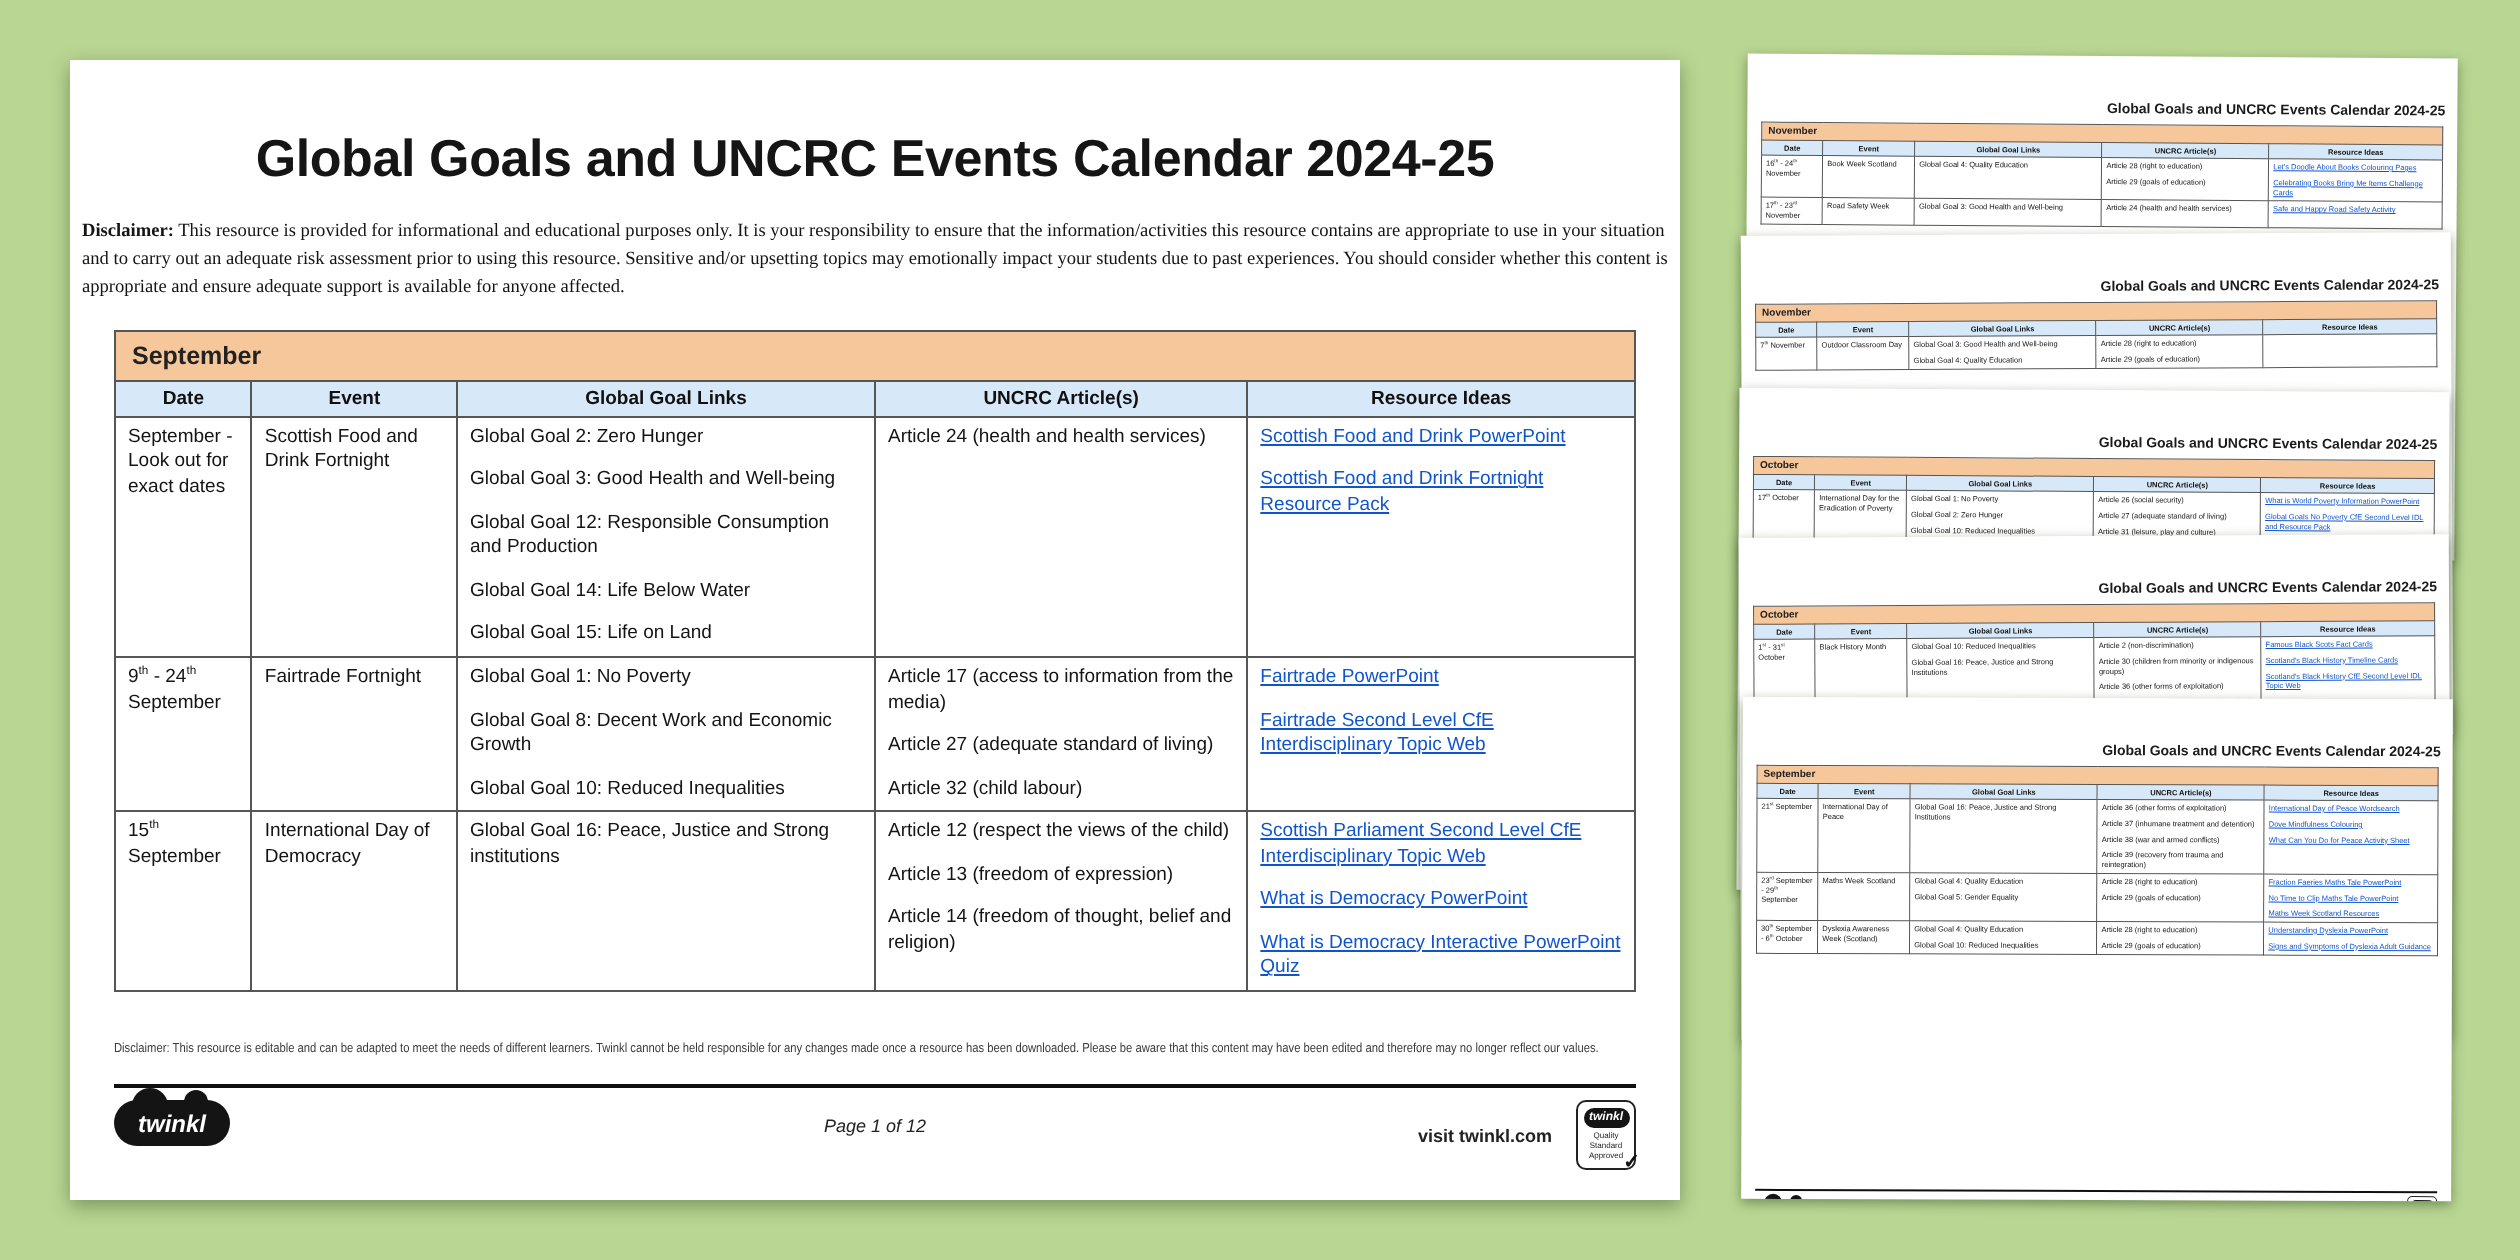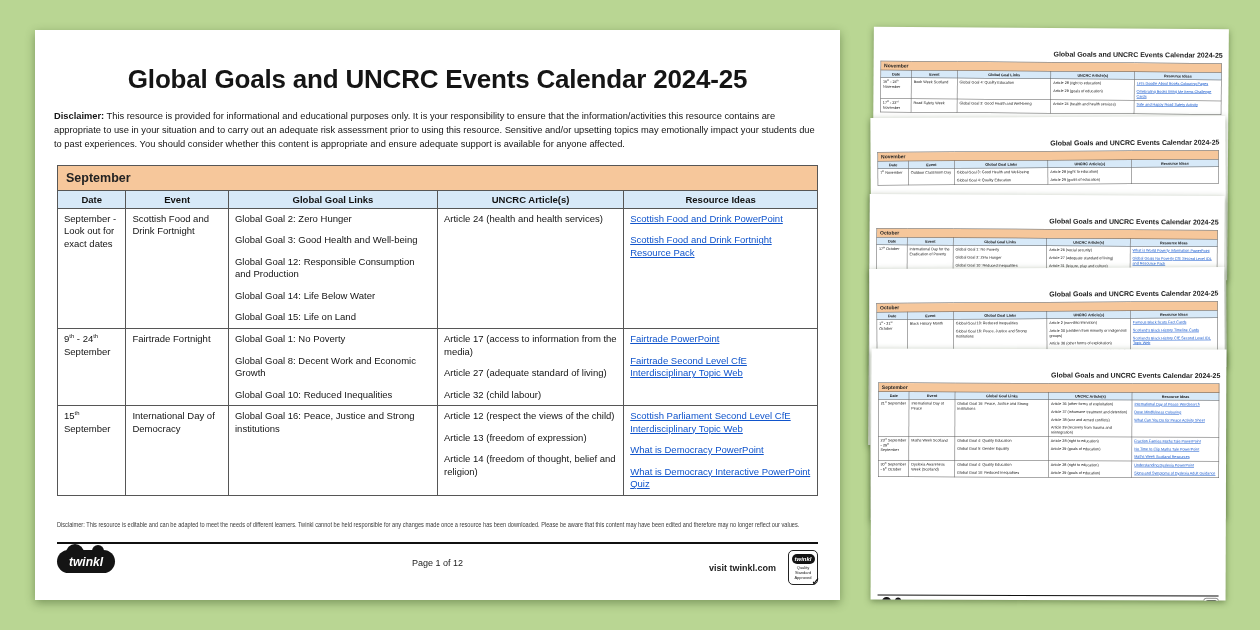--- a/index.html
+++ b/index.html
@@ -15,21 +15,21 @@
 
   
   .main-page{
     position:absolute;left:35px;top:30px;width:805px;height:570px;background:#fff;
     box-shadow:0 3px 9px rgba(45,70,25,.45);
   }
   .doc-title{
     margin:34px 30px 0;text-align:center;font-size:26px;font-weight:bold;color:#151515;
     letter-spacing:-.2px;
   }
-  .disclaimer{margin:15px 19px 0;font-size:9.3px;line-height:1.5;color:#141414;text-align:left;}
+  .disclaimer{margin:15px 6px 0;font-size:9.3px;line-height:1.5;color:#141414;text-align:left;font-family:Liberation Serif, serif;}
   .disclaimer b{font-weight:bold;}
 
   
   .cal-table{border-collapse:collapse;table-layout:fixed;}
   .main-table{width:761px;margin:13px 22px 0;}
   .cal-table th,.cal-table td{border:1px solid #565656;}
   .month-band{background:var(--band);text-align:left;font-weight:bold;color:#222;}
   .main-table .month-band{font-size:12.5px;padding:5px 8px;}
   .col-head th{background:var(--colhead);font-weight:bold;text-align:center;color:#111;}
   .main-table .col-head th{font-size:9.5px;padding:3px 2px;}
@@ -51,21 +51,21 @@
     position:absolute;left:22px;right:22px;bottom:18px;height:40px;
     border-top:2.5px solid #101010;display:flex;align-items:flex-start;padding-top:6px;
   }
   .cloud{
     position:relative;background:#141414;border-radius:12px;width:58px;height:23px;
     display:flex;align-items:center;justify-content:center;flex:0 0 auto;
   }
   .cloud::before{content:"";position:absolute;width:18px;height:18px;background:#141414;border-radius:50%;top:-6px;left:9px;}
   .cloud::after{content:"";position:absolute;width:12px;height:12px;background:#141414;border-radius:50%;top:-5px;right:11px;}
   .cloud span{color:#fff;font-size:12px;font-weight:bold;font-style:italic;position:relative;z-index:1;}
-  .page-num{position:absolute;left:0;right:0;top:14px;text-align:center;font-size:9px;color:#222;}
+  .page-num{position:absolute;left:0;right:0;top:14px;text-align:center;font-size:9px;color:#222;font-style:italic;}
   .footer-right{margin-left:auto;display:flex;align-items:center;position:relative;z-index:1;}
   .visit{font-size:9px;font-weight:bold;color:#222;margin-right:12px;}
   .badge{
     width:30px;height:35px;border:1.5px solid #222;border-radius:5px;background:#fff;
     position:relative;display:flex;flex-direction:column;align-items:center;padding-top:3px;flex:0 0 auto;
   }
   .badge .bcloud{background:#141414;border-radius:5px;width:23px;height:10px;display:flex;align-items:center;justify-content:center;}
   .badge .bcloud span{color:#fff;font-size:6px;font-weight:bold;font-style:italic;}
   .badge-caption{font-size:4px;line-height:1.2;text-align:center;margin-top:2px;width:24px;color:#222;}
   .badge-check{position:absolute;bottom:-3px;right:-3px;font-size:10px;font-weight:bold;color:#111;background:transparent;}

